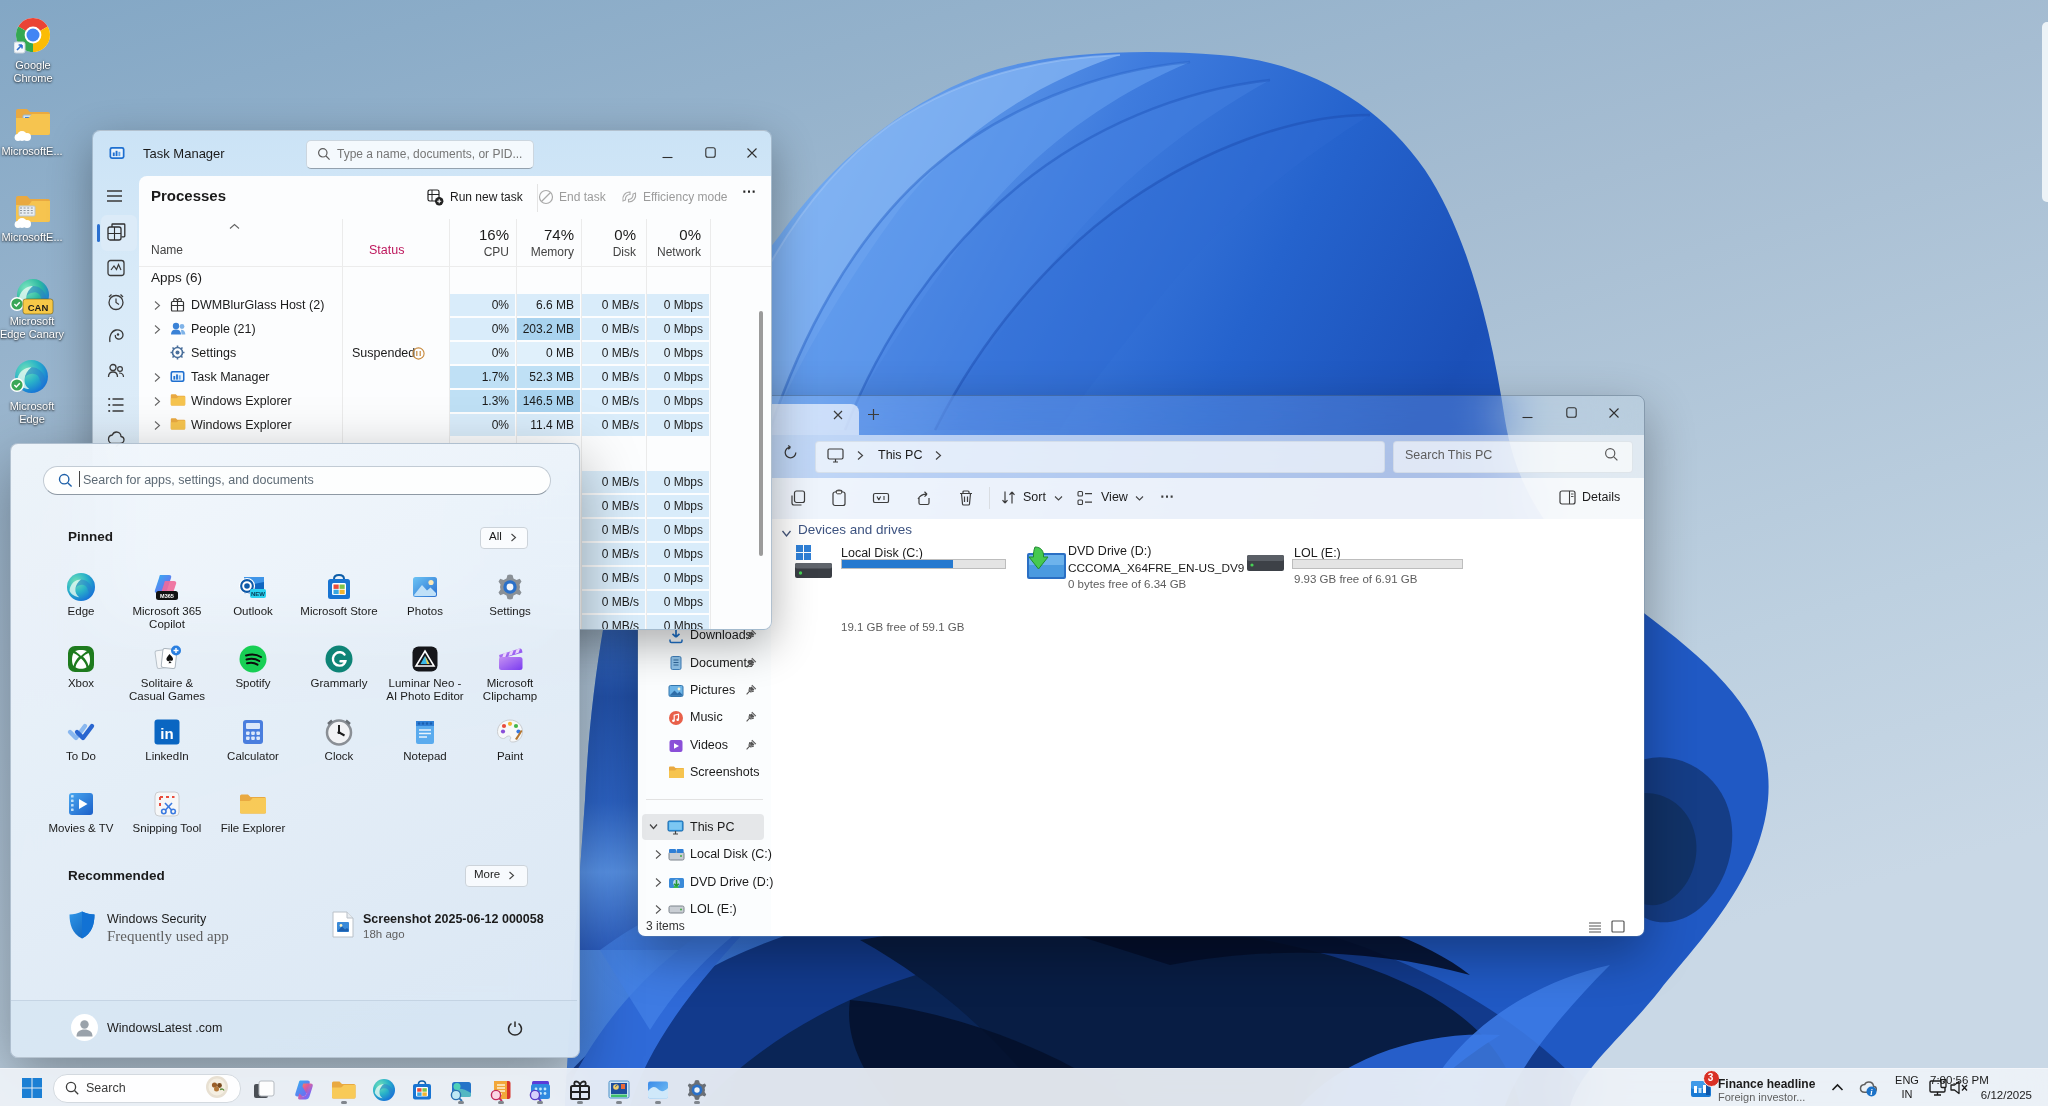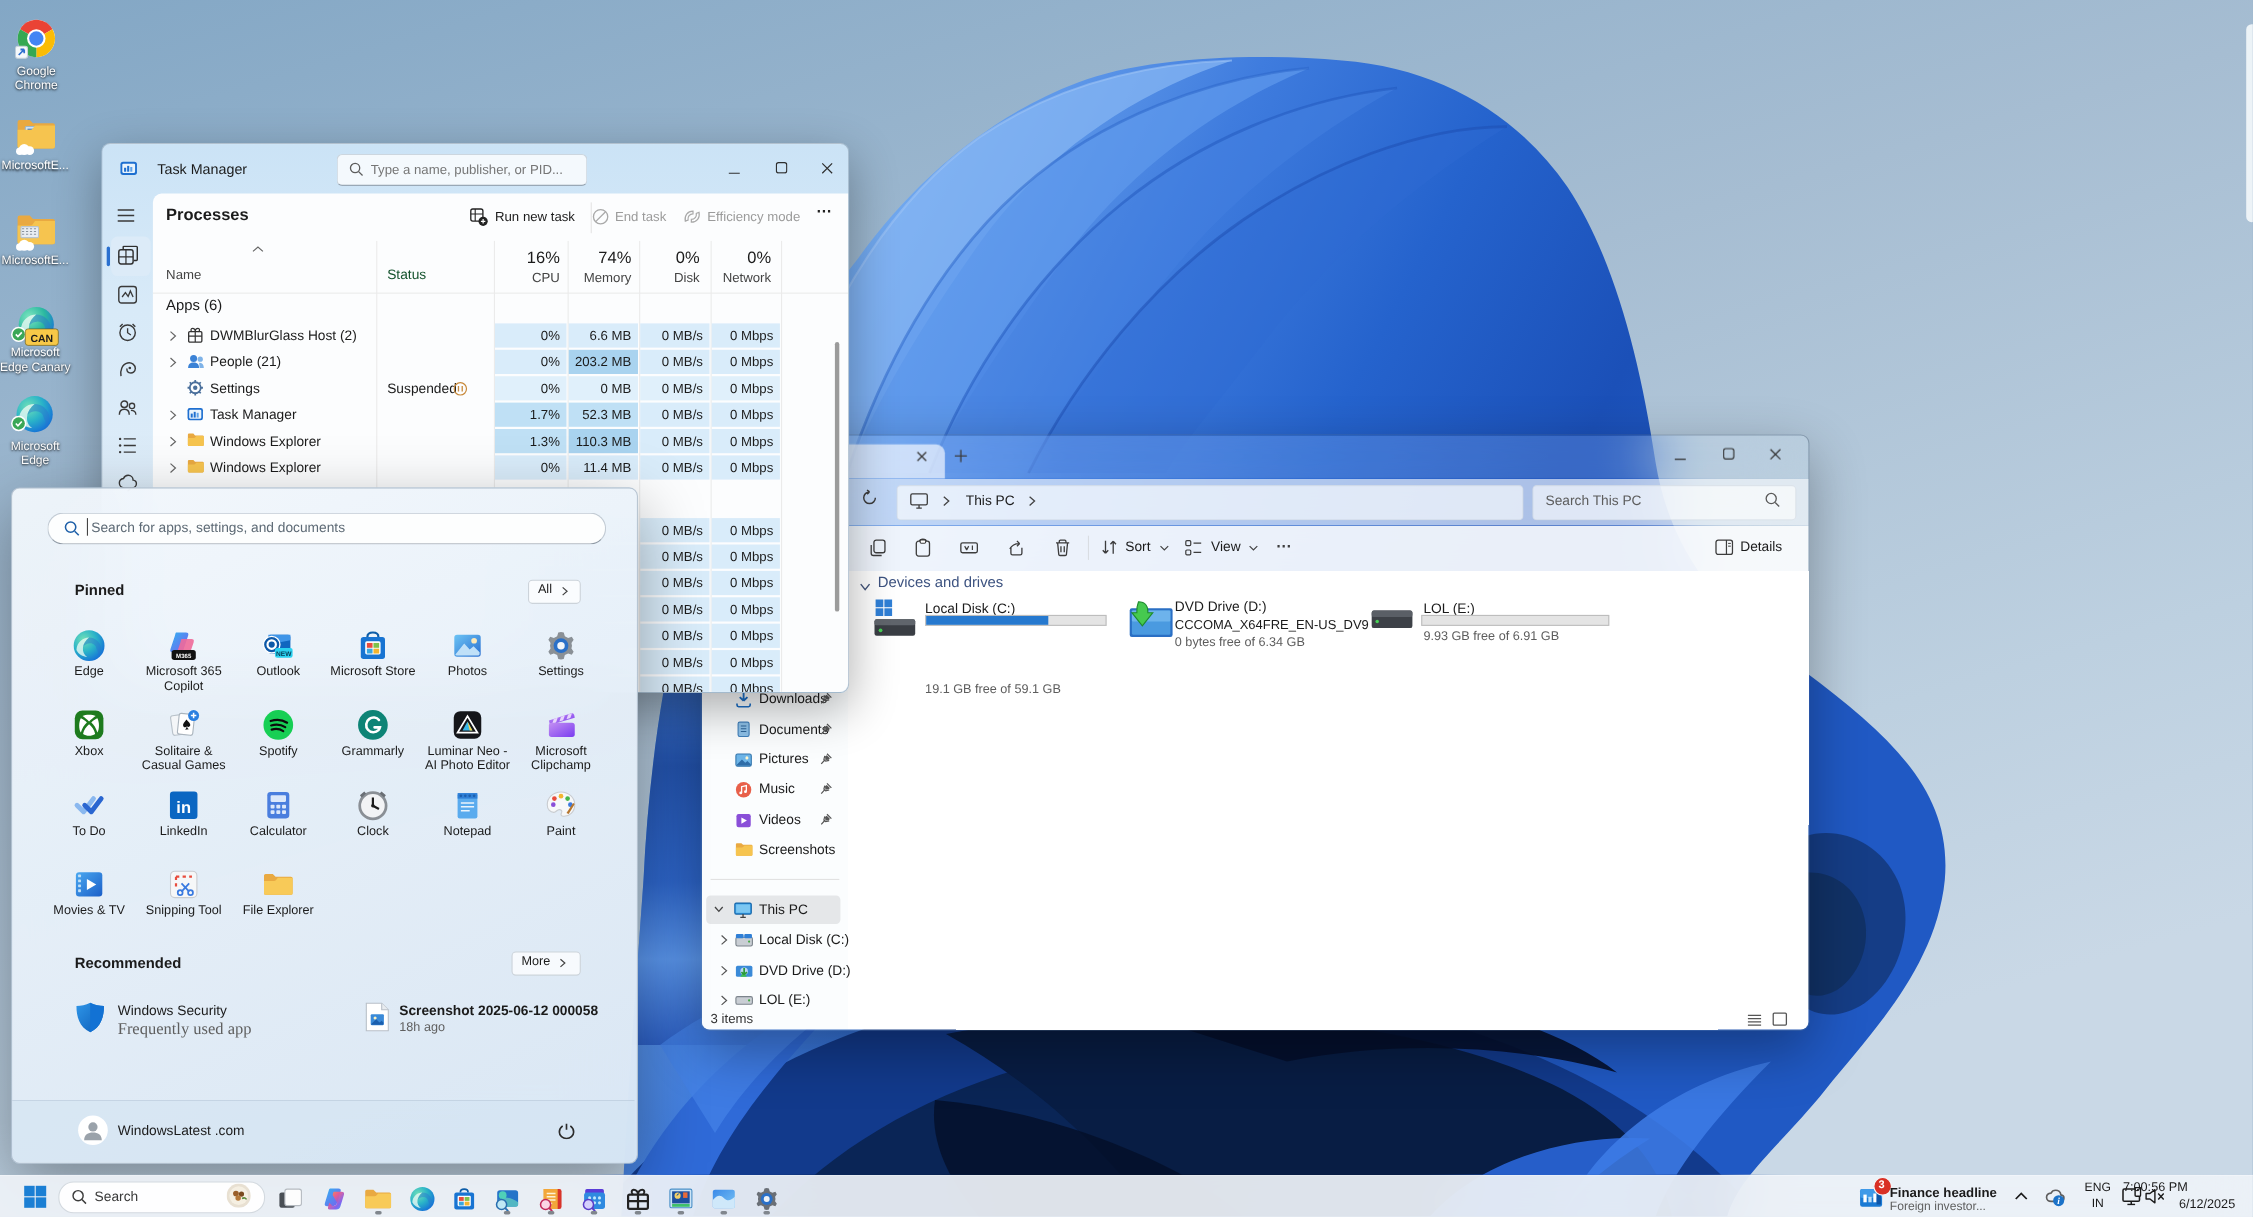--- a/index.html
+++ b/index.html
@@ -447,21 +447,21 @@
     <rect x="3.8" y="7.5" width="1.9" height="3.6" fill="#1e6fd0"></rect>
       <rect x="6.6" y="5.8" width="1.9" height="5.3" fill="#1e6fd0"></rect>
       <rect x="9.4" y="6.8" width="1.9" height="4.3" fill="#5fa2e8"></rect>
   </svg>
   <div class="abs" style="left:50px;top:15px;font-size:13px;color:#1b1b1b;">Task Manager</div>
   <div class="abs" style="left:213px;top:9px;width:226px;height:27px;background:rgba(255,255,255,.78);border:1px solid #ccd6df;border-bottom-color:#93a1ae;border-radius:5px;"></div>
   <svg class="abs" style="left:224px;top:16px" width="14" height="14" viewBox="0 0 14 14">
       <circle cx="5.8" cy="5.8" r="4.2" fill="none" stroke="#5c5c5c" stroke-width="1.2"></circle>
       <path d="M9 9 L12.6 12.6" stroke="#5c5c5c" stroke-width="1.2"></path>
     </svg>
-  <div class="abs" style="left:244px;top:16px;font-size:12px;color:#767676;">Type a name, publisher, or PID...</div>
+  <div class="abs" style="left:244px;top:16px;font-size:12px;color:#767676;">Type a name, documents, or PID...</div>
   <svg class="abs" style="left:569px;top:21px" width="11" height="11" viewBox="0 0 11 11">
       <path d="M0.5 5.5 H10.5" stroke="#2f2f2f" stroke-width="1.1"></path>
     </svg>
   <svg class="abs" style="left:612px;top:16px" width="11" height="11" viewBox="0 0 11 11">
       <rect x="0.8" y="0.8" width="9.4" height="9.4" rx="2" fill="none" stroke="#2f2f2f" stroke-width="1.1"></rect>
     </svg>
   <svg class="abs" style="left:653px;top:16px" width="12" height="12" viewBox="0 0 12 12">
       <path d="M1.5 1.5 L10.5 10.5 M10.5 1.5 L1.5 10.5" stroke="#2f2f2f" stroke-width="1.1"></path>
     </svg>
 
@@ -524,21 +524,21 @@
         <path d="M2 12 C1 7 4 3 9 3 L9 5.5 C6 5.5 4 8 4.5 11 Z" fill="none" stroke="#a9a9a9" stroke-width="1.1"></path>
         <path d="M14.5 4 C15.5 9 12.5 13 7.5 13 L7.5 10.5 C10.5 10.5 12.5 8 12 5 Z" fill="none" stroke="#a9a9a9" stroke-width="1.1"></path>
       </svg>
     <div class="abs tmg" style="left:504px;top:14px;">Efficiency mode</div>
     <div class="abs" style="left:603px;top:7px;font-size:14px;color:#222;font-weight:bold;letter-spacing:1px;">⋯</div>
 
     <svg class="abs" style="left:90px;top:47px" width="11" height="7" viewBox="0 0 11 7">
         <path d="M1 5.5 L5.5 1.5 L10 5.5" fill="none" stroke="#666" stroke-width="1.1"></path>
       </svg>
     <div class="abs" style="left:12px;top:67px;font-size:12px;color:#444;">Name</div>
-    <div class="abs" style="left:213px;top:67px;font-size:12.5px;color:#14532d;">Status</div>
+    <div class="abs" style="left:230px;top:67px;font-size:12.5px;color:#be185d;">Status</div>
     <div class="abs" style="left:290px;top:50px;width:80px;text-align:right;font-size:15px;color:#1b1b1b;">16%</div>
     <div class="abs" style="left:290px;top:69px;width:80px;text-align:right;font-size:12px;color:#444;">CPU</div>
     <div class="abs" style="left:355px;top:50px;width:80px;text-align:right;font-size:15px;color:#1b1b1b;">74%</div>
     <div class="abs" style="left:355px;top:69px;width:80px;text-align:right;font-size:12px;color:#444;">Memory</div>
     <div class="abs" style="left:417px;top:50px;width:80px;text-align:right;font-size:15px;color:#1b1b1b;">0%</div>
     <div class="abs" style="left:417px;top:69px;width:80px;text-align:right;font-size:12px;color:#444;">Disk</div>
     <div class="abs" style="left:482px;top:50px;width:80px;text-align:right;font-size:15px;color:#1b1b1b;">0%</div>
     <div class="abs" style="left:482px;top:69px;width:80px;text-align:right;font-size:12px;color:#444;">Network</div>
     <div class="colsep" style="left:203px;"></div>
     <div class="colsep" style="left:310px;"></div>
@@ -627,21 +627,21 @@
         <path d="M2 1.5 L6.5 5.5 L2 9.5" fill="none" stroke="#666" stroke-width="1.1"></path>
       </svg>
     <svg class="abs" style="left:31px;top:217px" width="16" height="14" viewBox="0 0 16 14">
         <path d="M0.8 2.2 Q0.8 1.2 1.8 1.2 L5.8 1.2 L7.3 2.8 L14.2 2.8 Q15.2 2.8 15.2 3.8 V11.5 Q15.2 12.5 14.2 12.5 L1.8 12.5 Q0.8 12.5 0.8 11.5 Z" fill="#e9a941"></path>
         <path d="M0.8 5.2 L6.3 5.2 Q7.1 5.2 7.6 4.5 L8.6 3.4 L15.2 3.4 V11.5 Q15.2 12.5 14.2 12.5 L1.8 12.5 Q0.8 12.5 0.8 11.5 Z" fill="#f6c44f"></path>
       </svg>
     <div class="rowname" style="left:52px;top:213px;">Windows Explorer</div>
     <div class="cell c2" style="left:311px;top:214px;width:65px;"></div>
     <div class="cval" style="left:310px;top:214px;width:60px;">1.3%</div>
     <div class="cell c3" style="left:378px;top:214px;width:63px;"></div>
-    <div class="cval" style="left:377px;top:214px;width:58px;">110.3 MB</div>
+    <div class="cval" style="left:377px;top:214px;width:58px;">146.5 MB</div>
     <div class="cell c1" style="left:443px;top:214px;width:63px;"></div>
     <div class="cval" style="left:442px;top:214px;width:58px;">0 MB/s</div>
     <div class="cell c1" style="left:508px;top:214px;width:62px;"></div>
     <div class="cval" style="left:507px;top:214px;width:57px;">0 Mbps</div>
     <svg class="abs" style="left:14px;top:244px" width="8" height="11" viewBox="0 0 8 11">
         <path d="M2 1.5 L6.5 5.5 L2 9.5" fill="none" stroke="#666" stroke-width="1.1"></path>
       </svg>
     <svg class="abs" style="left:31px;top:241px" width="16" height="14" viewBox="0 0 16 14">
         <path d="M0.8 2.2 Q0.8 1.2 1.8 1.2 L5.8 1.2 L7.3 2.8 L14.2 2.8 Q15.2 2.8 15.2 3.8 V11.5 Q15.2 12.5 14.2 12.5 L1.8 12.5 Q0.8 12.5 0.8 11.5 Z" fill="#e9a941"></path>
         <path d="M0.8 5.2 L6.3 5.2 Q7.1 5.2 7.6 4.5 L8.6 3.4 L15.2 3.4 V11.5 Q15.2 12.5 14.2 12.5 L1.8 12.5 Q0.8 12.5 0.8 11.5 Z" fill="#f6c44f"></path>

